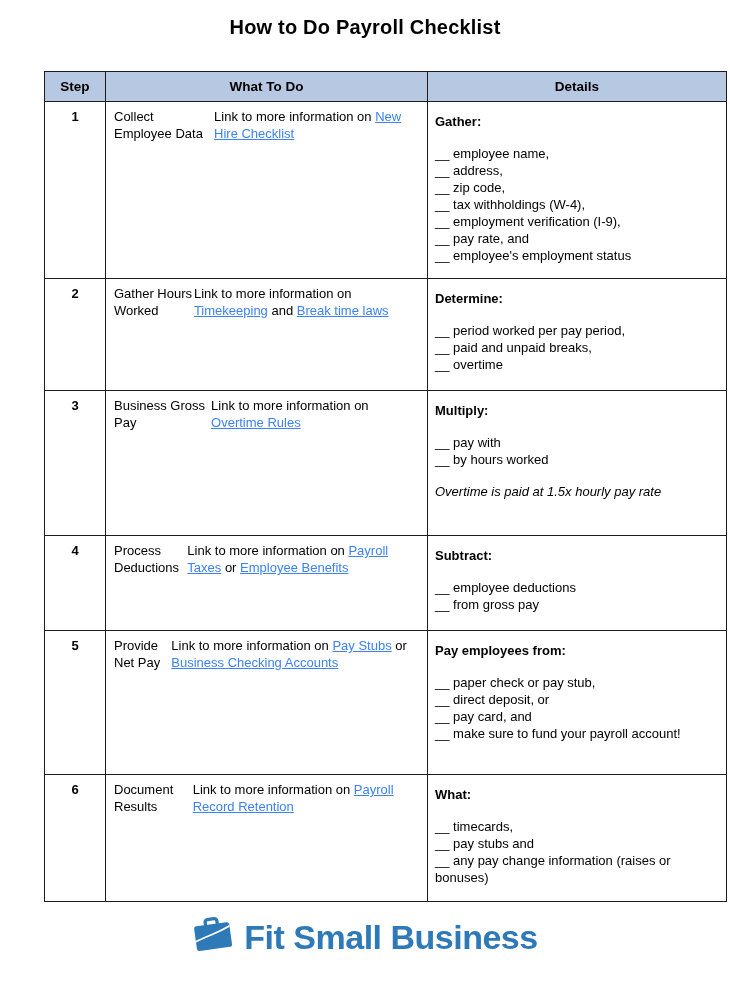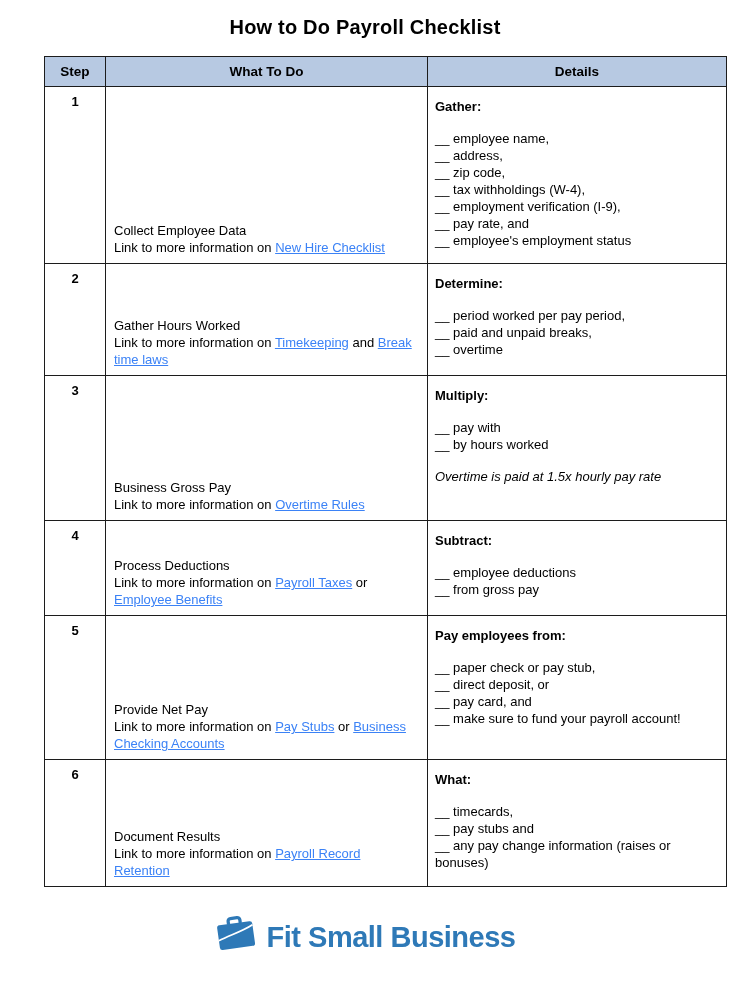--- a/index.html
+++ b/index.html
@@ -16,21 +16,21 @@
     font-size: 20px;
     font-weight: bold;
     padding-top: 16px;
     letter-spacing: 0.2px;
   }
 
   table.checklist {
     border-collapse: collapse;
     table-layout: fixed;
     margin-left: 44px;
-    margin-top: 17px;
+    margin-top: 32px;
     width: 682px;
   }
   table.checklist th, table.checklist td {
     border: 1.5px solid #1c1c1c;
     vertical-align: top;
     font-size: 13px;
     line-height: 17px;
   }
   table.checklist thead th {
     background: #b7c9e2;
@@ -50,22 +50,22 @@
 
   td.col-step {
     text-align: center;
     font-weight: bold;
     padding-top: 6px;
   }
   td.col-task { padding: 0; }
   .task-cell-inner {
     height: 100%;
     display: flex;
-    flex-direction: column;
-    justify-content: flex-end;
+    flex-direction: row;
+    justify-content: center;
     padding: 6px 8px 7px 8px;
   }
   .task-link-line a {
     color: #3b82f6;
     cursor: pointer;
   }
   td.col-details { padding: 11px 8px 6px 7px; }
   .details-heading { font-weight: bold; }
   .details-items { margin-top: 15px; }
   .details-note { margin-top: 15px; font-style: italic; }
@@ -75,21 +75,21 @@
     position: absolute;
     left: 0;
     top: 918px;
     width: 730px;
     display: flex;
     align-items: center;
     justify-content: center;
     gap: 10px;
   }
   .logo-text {
-    font-size: 29px;
+    font-size: 34px;
     font-weight: bold;
     color: #2e79b7;
     letter-spacing: -0.5px;
   }
   .briefcase { transform: rotate(-8deg); margin-top: -4px; }
 </style>
 </head>
 <body>
 
 <h1 class="page-title">How to Do Payroll Checklist</h1>

